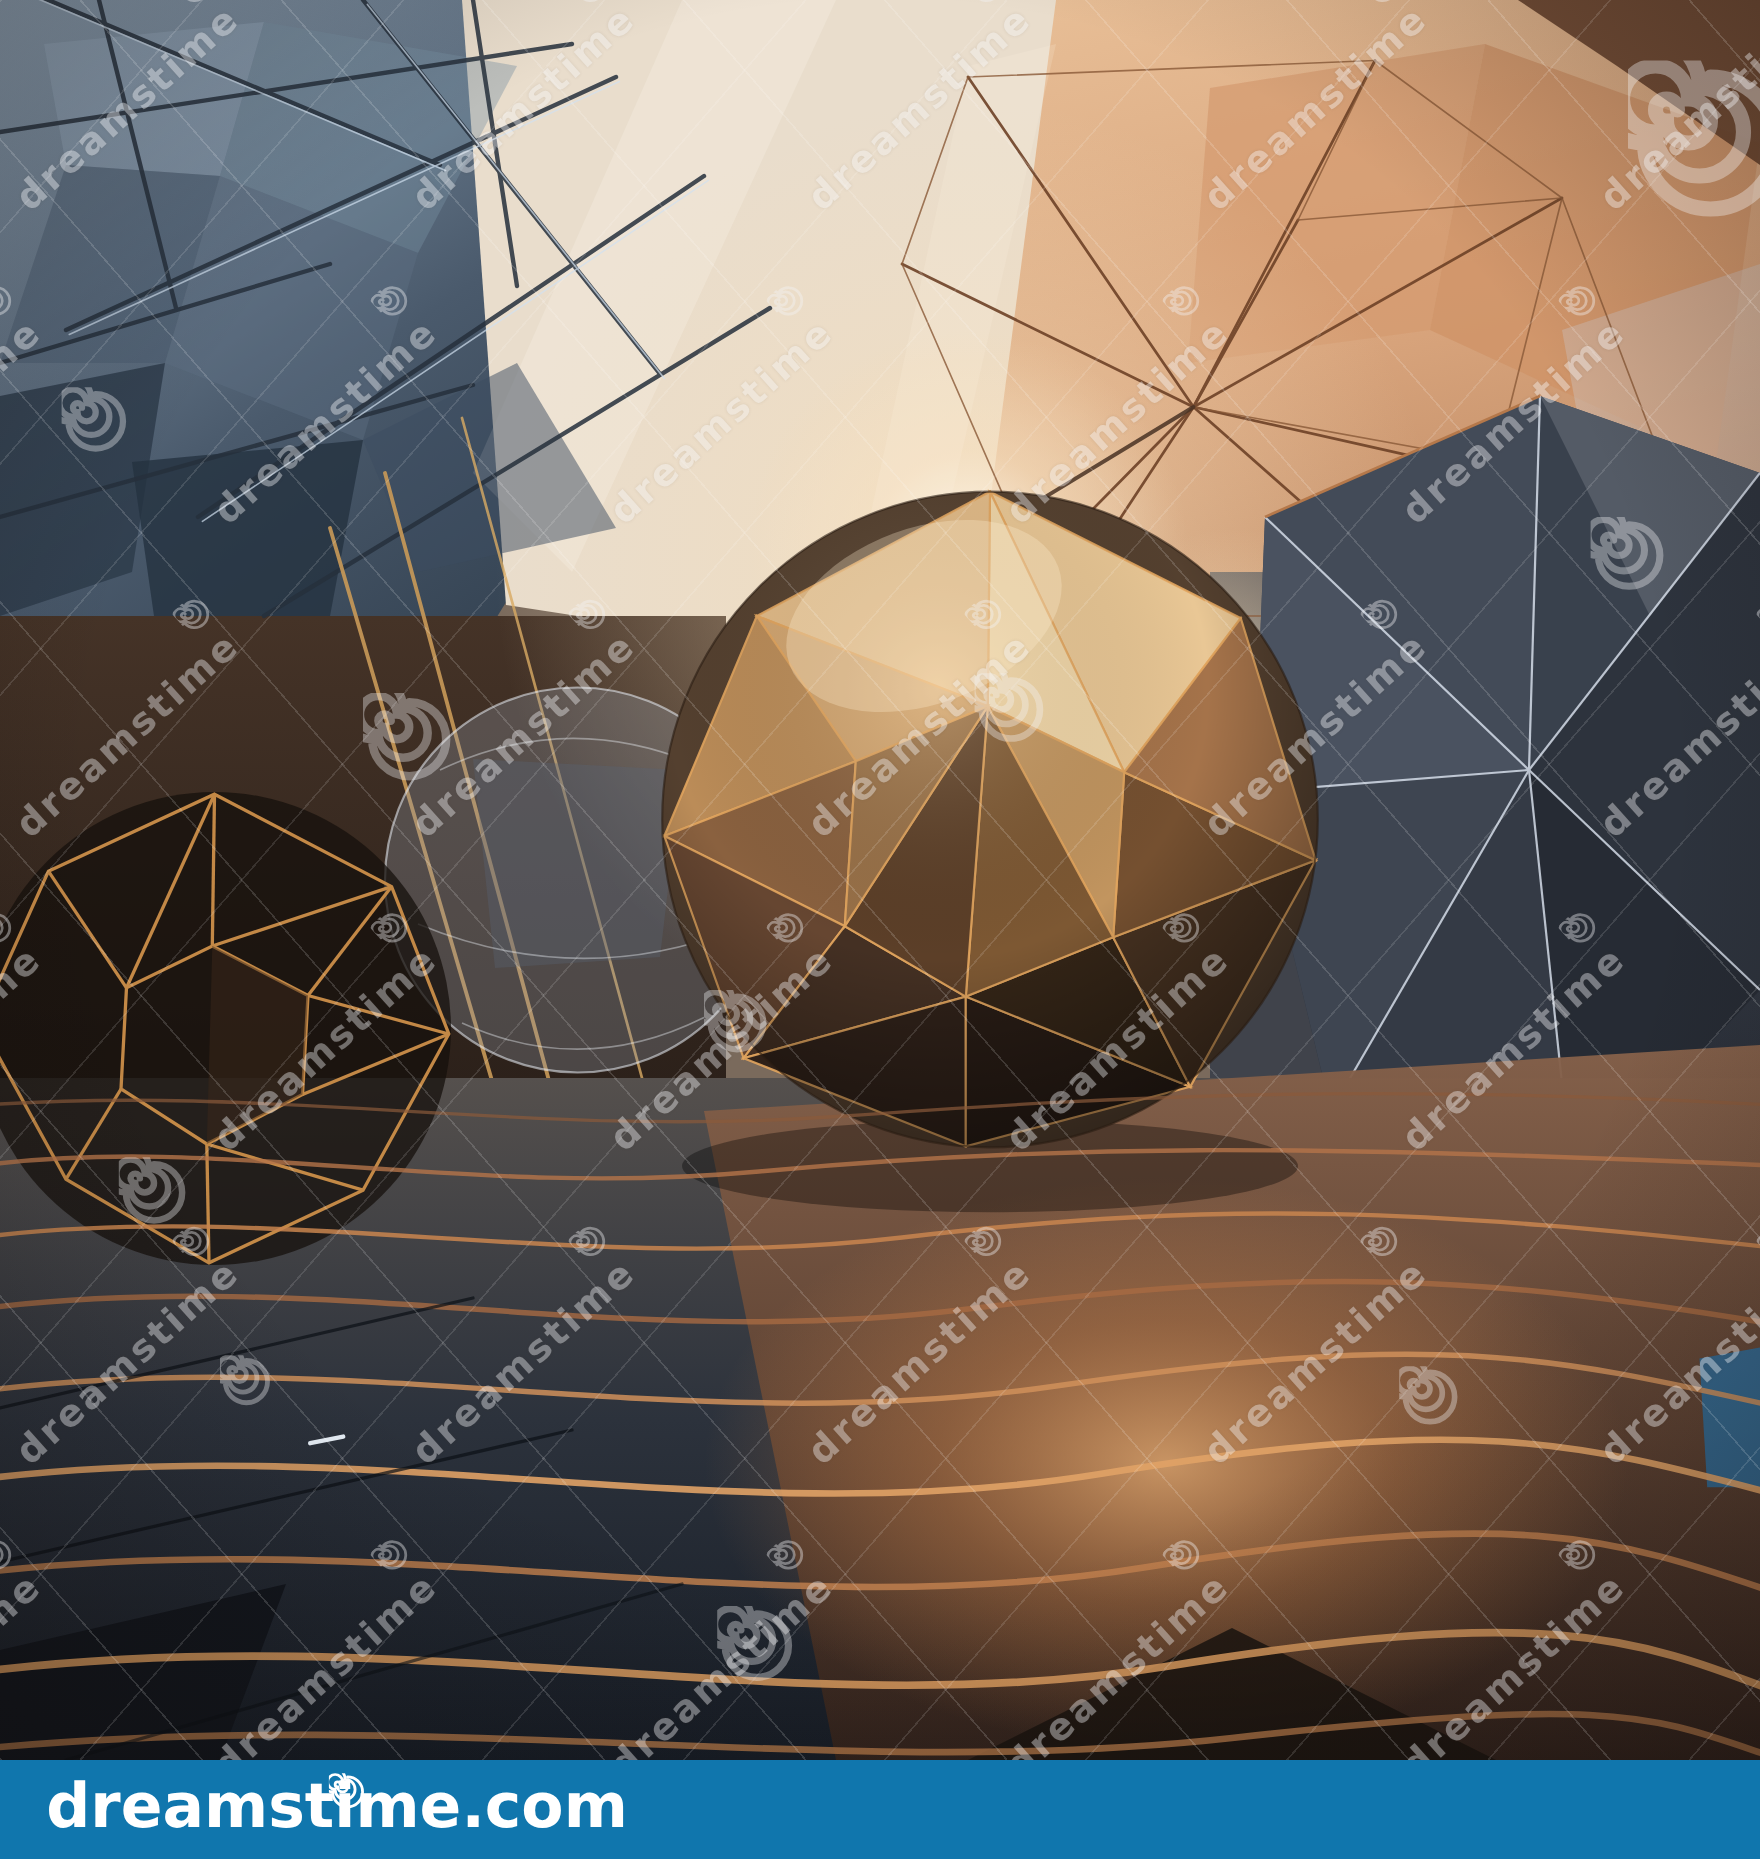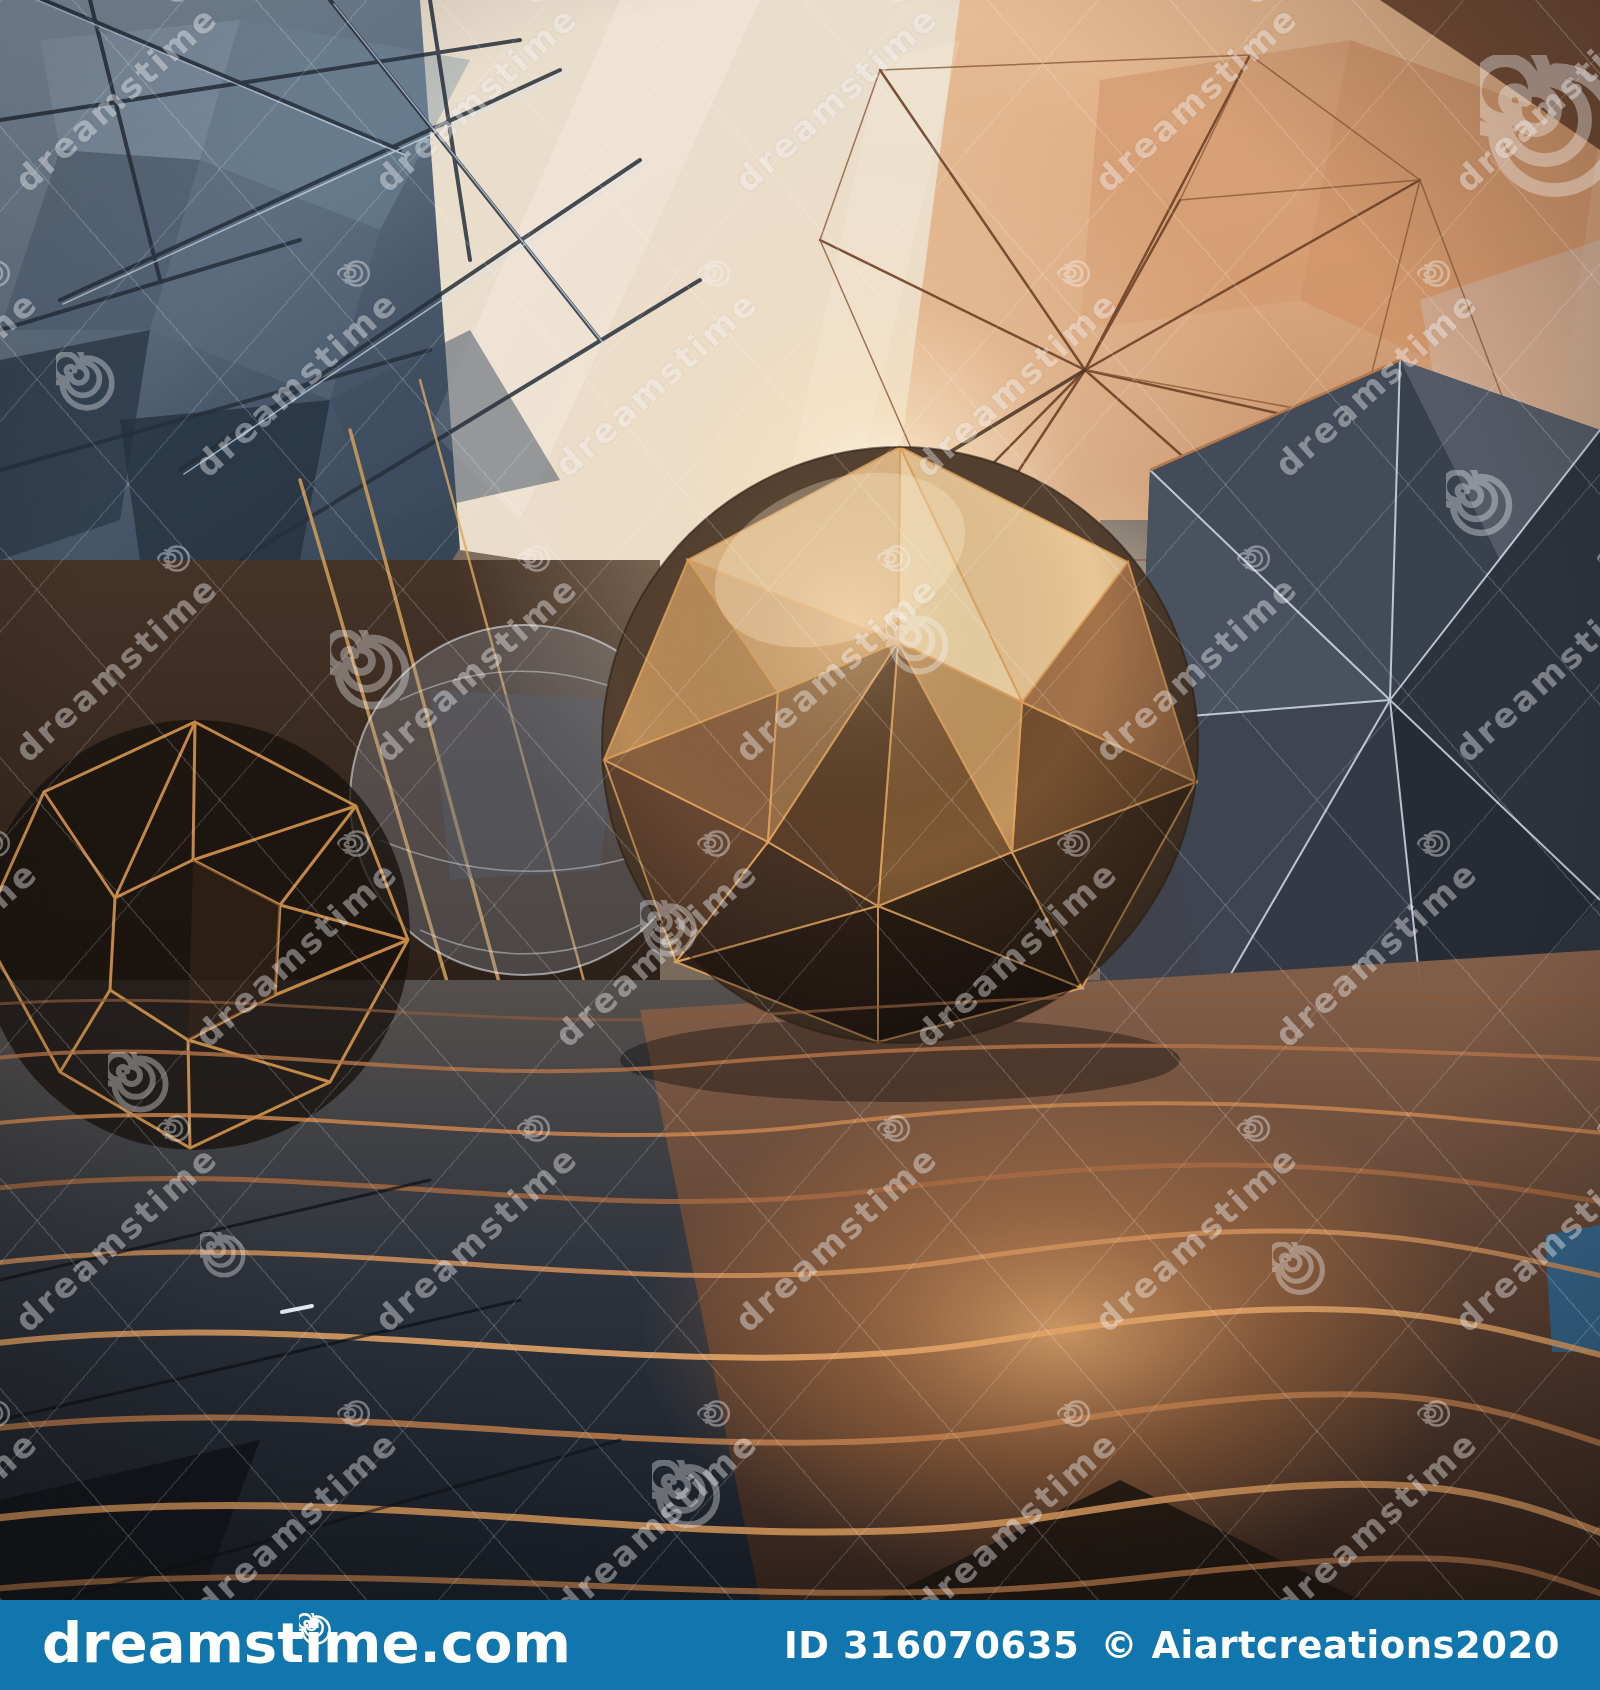--- a/index.html
+++ b/index.html
@@ -407,18 +407,14 @@
 
   <div class="bar" style="background: rgb(16, 118, 173);">
     <div class="bar-logo">
       <span>dreamstime.com</span>
       <span class="lsp">
         <svg width="34" height="34" viewBox="0 0 60 60" fill="none" stroke="#ffffff" stroke-width="4.5" stroke-linecap="round">
           <path d="M30,6 A24,24 0 1 1 6,30 A20,20 0 1 1 26,10 A16,16 0 1 1 10,26 A12,12 0 1 1 22,14 A8,8 0 1 1 14,22 A4,4 0 1 1 18,18"></path>
         </svg>
       </span>
     </div>
-    <div class="bar-id">
-      <span>ID 316070635</span>
-      <span>© Aiartcreations2020</span>
-    </div>
   </div>
 </div>
 
 </body></html>

